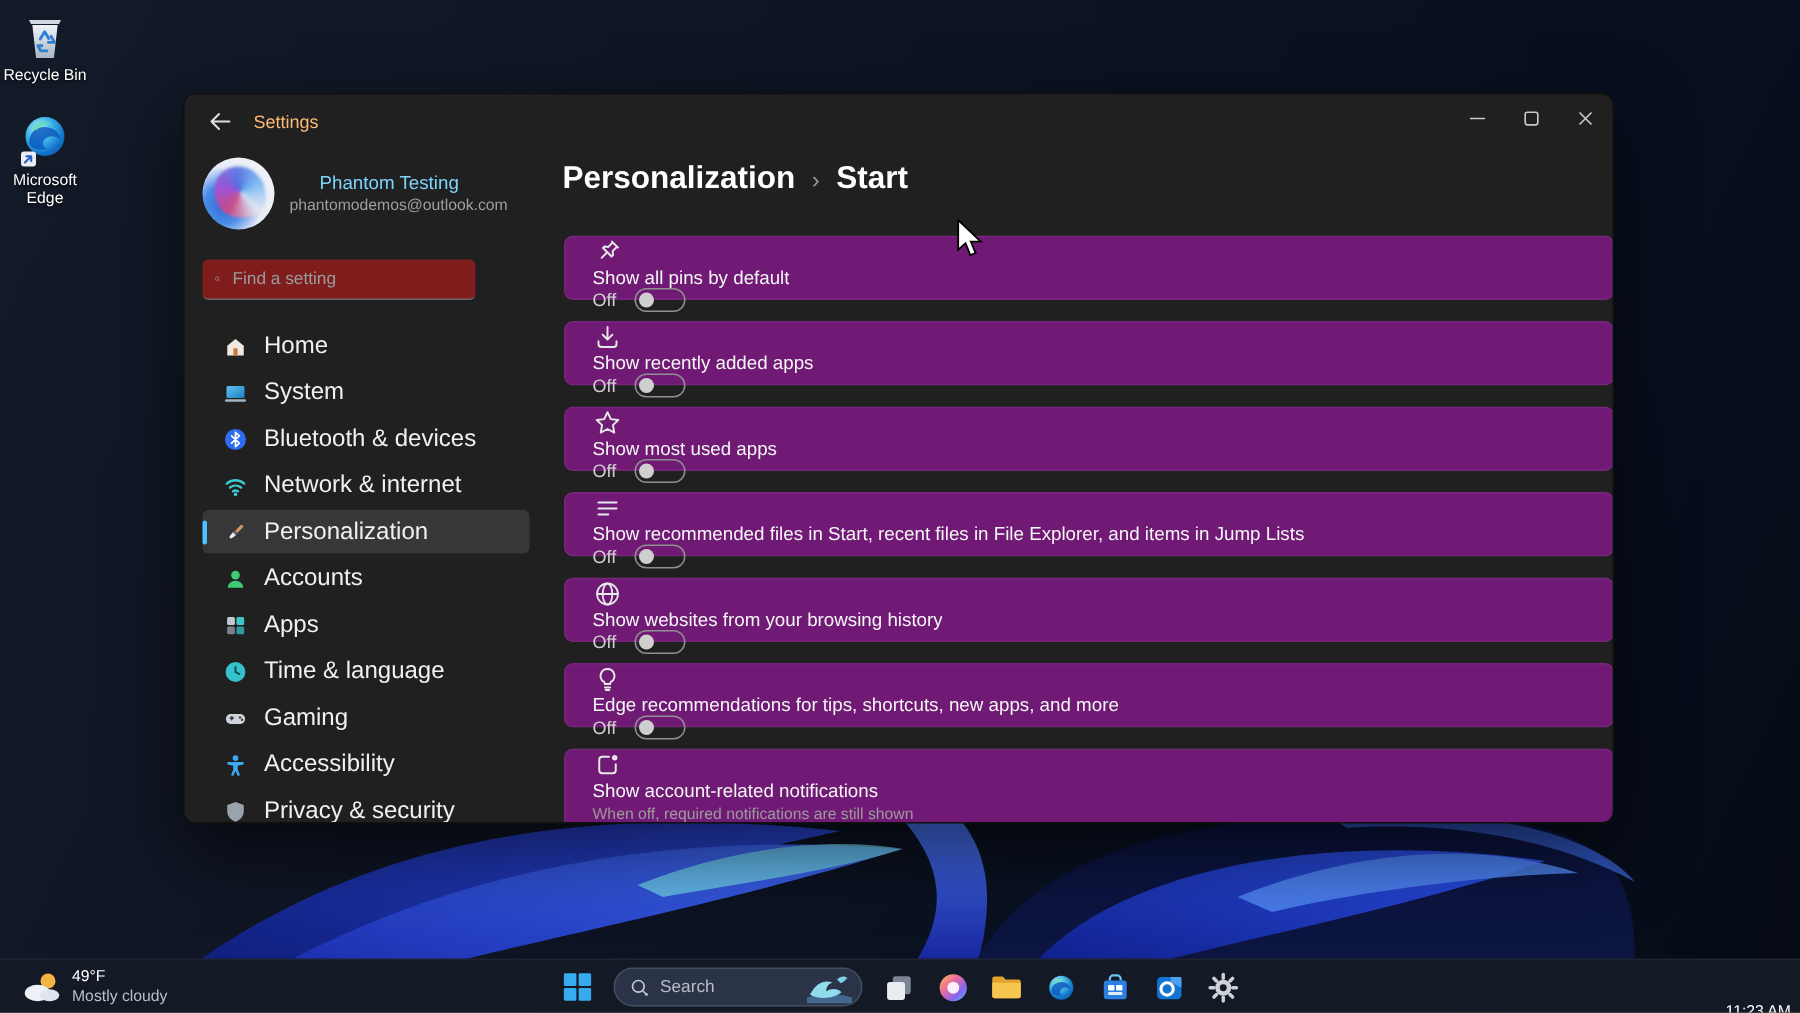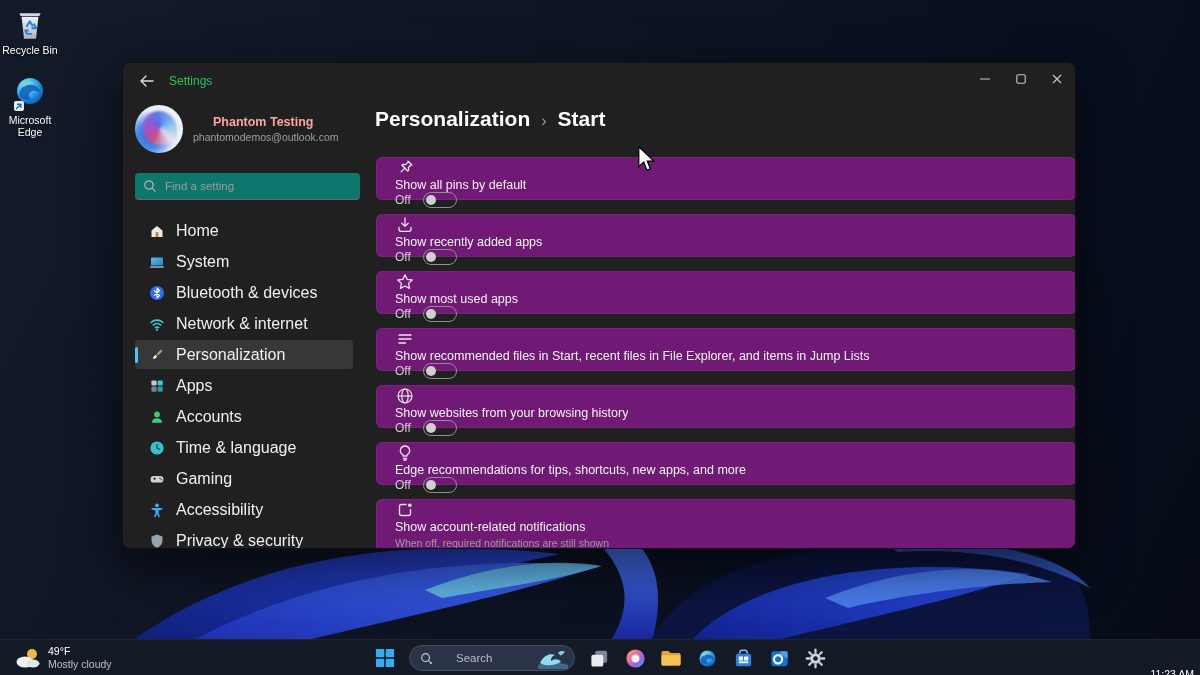--- a/index.html
+++ b/index.html
@@ -21,35 +21,35 @@
   #icon-edge { left:2px; top:76px; }
 
   
   .window {
     position:absolute; left:122px; top:62px; width:954px; height:487px; z-index:5;
     background:#202020; border:1px solid #101010; border-radius:8px;
     box-shadow:0 18px 50px rgba(0,0,0,.6); overflow:hidden;
   }
   .titlebar { position:absolute; left:0; top:0; width:100%; height:36px; display:flex; align-items:center; }
   .back-btn { width:30px; height:24px; margin-left:8px; display:flex; align-items:center; justify-content:center; border-radius:4px; color:#e0e0e0; font-size:14px; }
-  .win-title { margin-left:8px; font-size:12px; color:#22c55e; }
+  .win-title { margin-left:8px; font-size:12px; color:#fdba74; }
   .win-controls { position:absolute; right:0; top:0; height:32px; display:flex; }
   .wc-btn { width:36px; height:32px; display:flex; align-items:center; justify-content:center; color:#c9c9c9; }
 
   
   .sidebar { position:absolute; left:12px; top:40px; width:224px; }
   .user-block { display:flex; align-items:center; padding:2px 0 0 0; }
   .avatar { width:48px; height:48px; border-radius:50%; position:relative; overflow:hidden;
     background: radial-gradient(circle at 30% 65%, #2e6bd8 0%, #4a8ce8 28%, #e8ecf5 55%, #f5f6fa 100%); }
   .avatar::before { content:""; position:absolute; left:8px; top:6px; width:34px; height:34px; border-radius:50% 60% 40% 55%;
     background: conic-gradient(from 210deg, #e0467a, #b04ad0, #4a6ae0, #6fb4f0, #e8e8f2, #e0467a); opacity:.85; filter:blur(1px); }
   .user-meta { margin-left:10px; }
-  .user-name { font-size:12.5px; font-weight:700; color:#fca5a5;padding-left:20px; }
+  .user-name { font-size:12.5px; font-weight:400; color:#7dd3fc;padding-left:20px; }
   .user-email { font-size:10.5px; color:#9f9f9f; margin-top:2px; }
-  .find-box { margin-top:20px; height:27px; width:225px; background:#0f766e; border-radius:4px; border-bottom:1px solid #686868;
+  .find-box { margin-top:20px; height:27px; width:182px; background:#7f1d1d; border-radius:4px; border-bottom:1px solid #686868;
     display:flex; align-items:center; padding:0 8px; }
   .find-box input { background:transparent; border:none; outline:none; color:#d8d8d8; font-size:11.5px; margin-left:8px; width:160px;
     font-family:"Liberation Sans", sans-serif; }
   .find-box input::placeholder { color:#9c9c9c; }
   .nav { margin-top:16px; }
   .nav-item { position:relative; height:29px; margin-bottom:2px; border-radius:4px; display:flex; align-items:center; padding-left:14px; width:218px; }
   .nav-item .nicon { width:16px; height:16px; flex:0 0 16px; }
   .nav-item .nlabel { margin-left:11px; font-size:16px; color:#f0f0f0; white-space:nowrap; }
   .nav-item.selected { background:#37373a; }
   .nav-item.selected::before { content:""; position:absolute; left:0; top:6.5px; width:3px; height:16px; border-radius:2px; background:#4cc2ff; }
@@ -83,21 +83,21 @@
   .taskbar { position:absolute; left:0; bottom:0; width:1200px; height:36px; background:#141926;
     border-top:1px solid rgba(255,255,255,.05); z-index:6; display:flex; align-items:center; }
   .weather { position:absolute; left:8px; top:0; height:36px; display:flex; align-items:center; padding:0 6px; border-radius:4px; }
   .weather-meta { margin-left:7px; line-height:1.2; }
   .weather-temp { font-size:10.5px; color:#ffffff; }
   .weather-cond { font-size:10.5px; color:#b9c0ca; }
   .tb-center { position:absolute; left:50%; top:0; transform:translateX(-50%); height:36px; display:flex; align-items:center; gap:12px; }
   .tb-btn { width:24px; height:24px; display:flex; align-items:center; justify-content:center; border-radius:4px; }
   .search-pill { width:166px; height:26px; border-radius:13px; background:#2a3347; border:1px solid #454f63;
     display:flex; align-items:center; padding:0 4px 0 10px; overflow:hidden; }
-  .search-pill .stext { font-size:11.5px; color:#b8bdc6; margin-left:23px; flex:1; }
+  .search-pill .stext { font-size:11.5px; color:#b8bdc6; margin-left:7px; flex:1; }
   .tray { position:absolute; right:6px; top:0; height:36px; display:flex; align-items:center; gap:11px;margin-top:24px; }
   .clock { text-align:right; font-size:10.5px; line-height:1.3; color:#ffffff; margin-left:4px; }
 </style>
 </head>
 <body>
 
 <svg class="bloom" viewBox="0 0 960 106" preserveAspectRatio="none">
   <defs>
     <linearGradient id="g1" x1="0" y1="1" x2="1" y2="0">
         <stop offset="0" stop-color="#0f1e7a"></stop>
@@ -252,35 +252,35 @@
             <g transform="rotate(45 8 8)">
               <rect x="6.9" y="1.2" width="2.2" height="6.2" rx="1" fill="#d1945a"></rect>
               <rect x="6.6" y="7.5" width="2.8" height="1.6" fill="#646a72"></rect>
               <path d="M6.6 9.1h2.8l-.4 3.4c-.1.9-1.9.9-2 0z" fill="#e9ecf0"></path>
             </g>
           </svg>
         <span class="nlabel">Personalization</span>
       </div>
       <div class="nav-item">
         <svg class="nicon" viewBox="0 0 16 16">
+            <g fill="#3ecb74">
+              <circle cx="8" cy="5.4" r="2.9"></circle>
+              <path d="M2.8 13.8a5.2 4.6 0 0 1 10.4 0z"></path>
+            </g>
+          </svg>
+        <span class="nlabel">Accounts</span>
+      </div>
+      <div class="nav-item">
+        <svg class="nicon" viewBox="0 0 16 16">
             <rect x="2.4" y="2.4" width="5.2" height="5.2" rx="1" fill="#c3c9d0"></rect>
             <rect x="8.6" y="2.4" width="5.2" height="5.2" rx="1" fill="#3fc6cb"></rect>
             <rect x="2.4" y="8.6" width="5.2" height="5.2" rx="1" fill="#7a828d"></rect>
             <rect x="8.6" y="8.6" width="5.2" height="5.2" rx="1" fill="#2a9ba1"></rect>
           </svg>
         <span class="nlabel">Apps</span>
-      </div>
-      <div class="nav-item">
-        <svg class="nicon" viewBox="0 0 16 16">
-            <g fill="#3ecb74">
-              <circle cx="8" cy="5.4" r="2.9"></circle>
-              <path d="M2.8 13.8a5.2 4.6 0 0 1 10.4 0z"></path>
-            </g>
-          </svg>
-        <span class="nlabel">Accounts</span>
       </div>
       <div class="nav-item">
         <svg class="nicon" viewBox="0 0 16 16">
             <circle cx="8" cy="8" r="6.6" fill="#35c2ca"></circle>
             <g stroke="#0d4a52" stroke-width="1.2" stroke-linecap="round">
               <line x1="8" y1="8" x2="8" y2="4.6"></line>
               <line x1="8" y1="8" x2="10.6" y2="9.4"></line>
             </g>
           </svg>
         <span class="nlabel">Time &amp; language</span>

